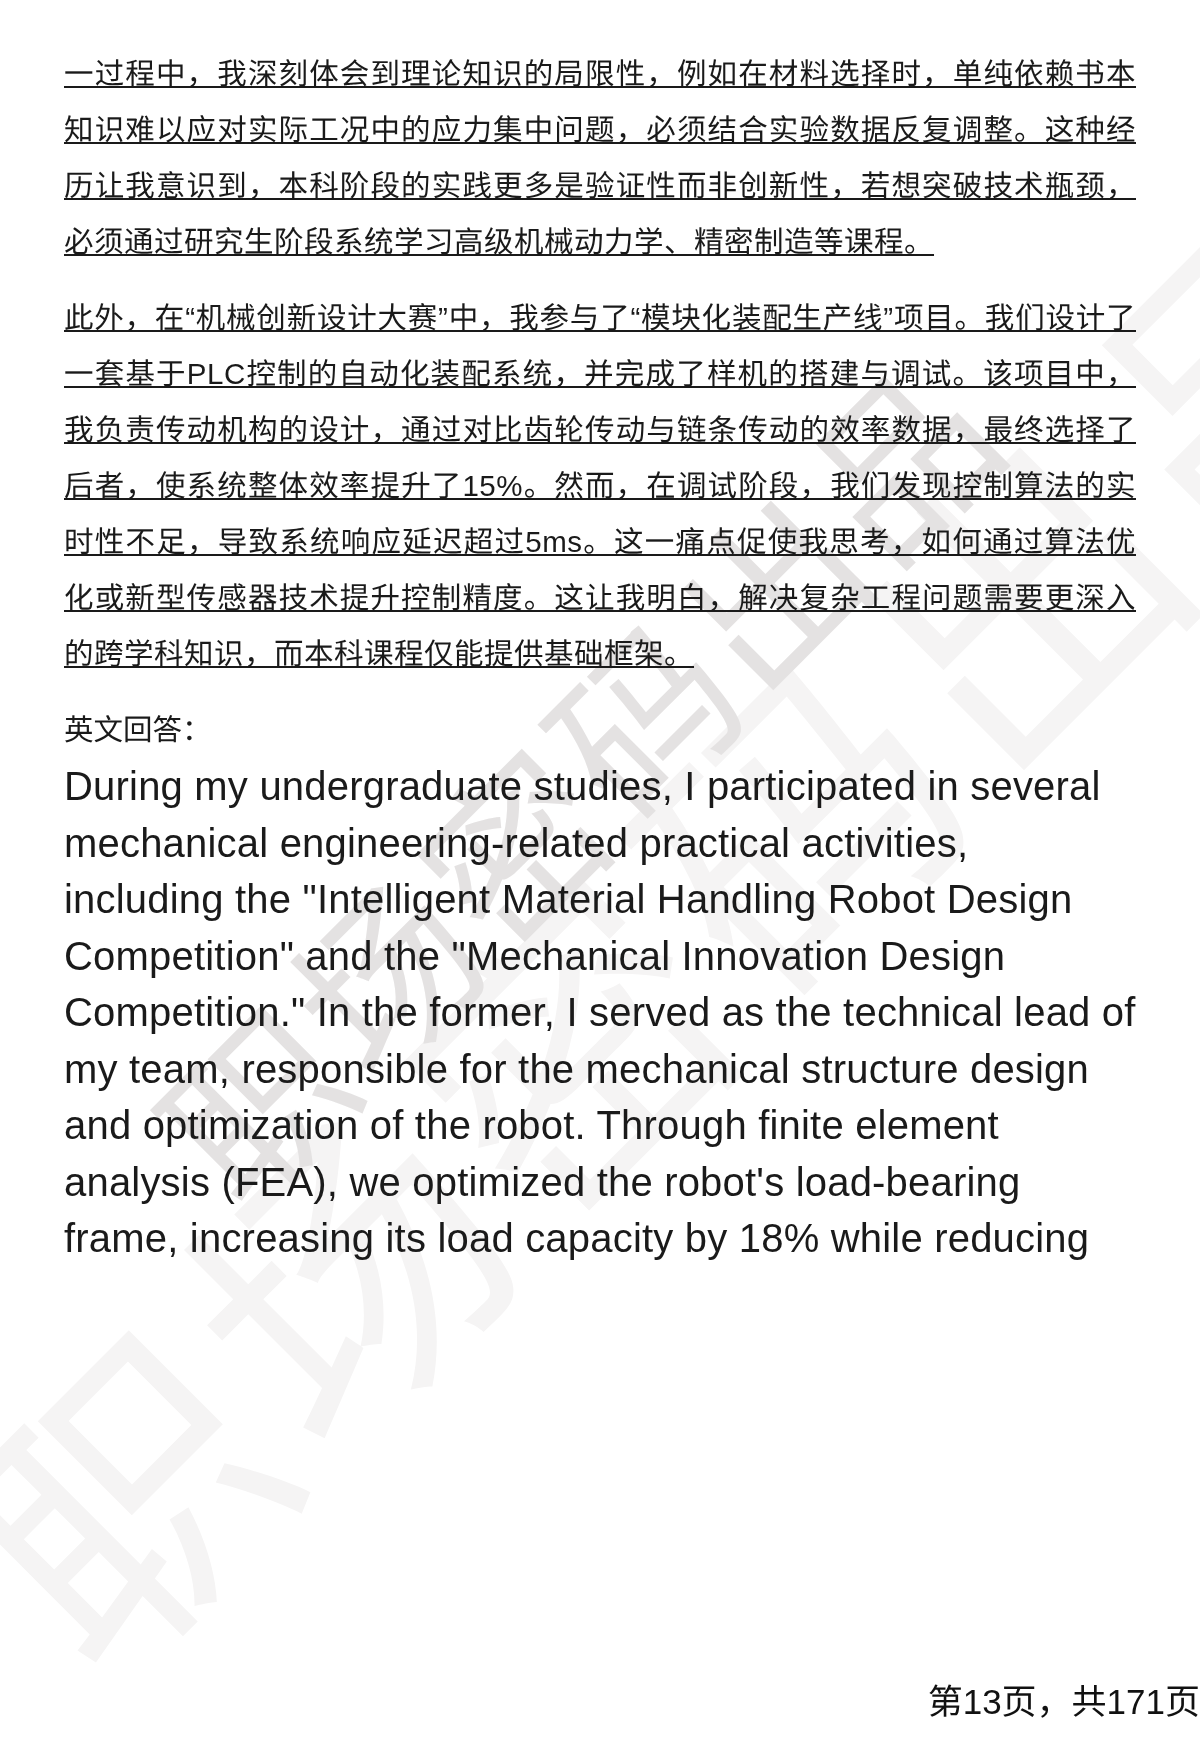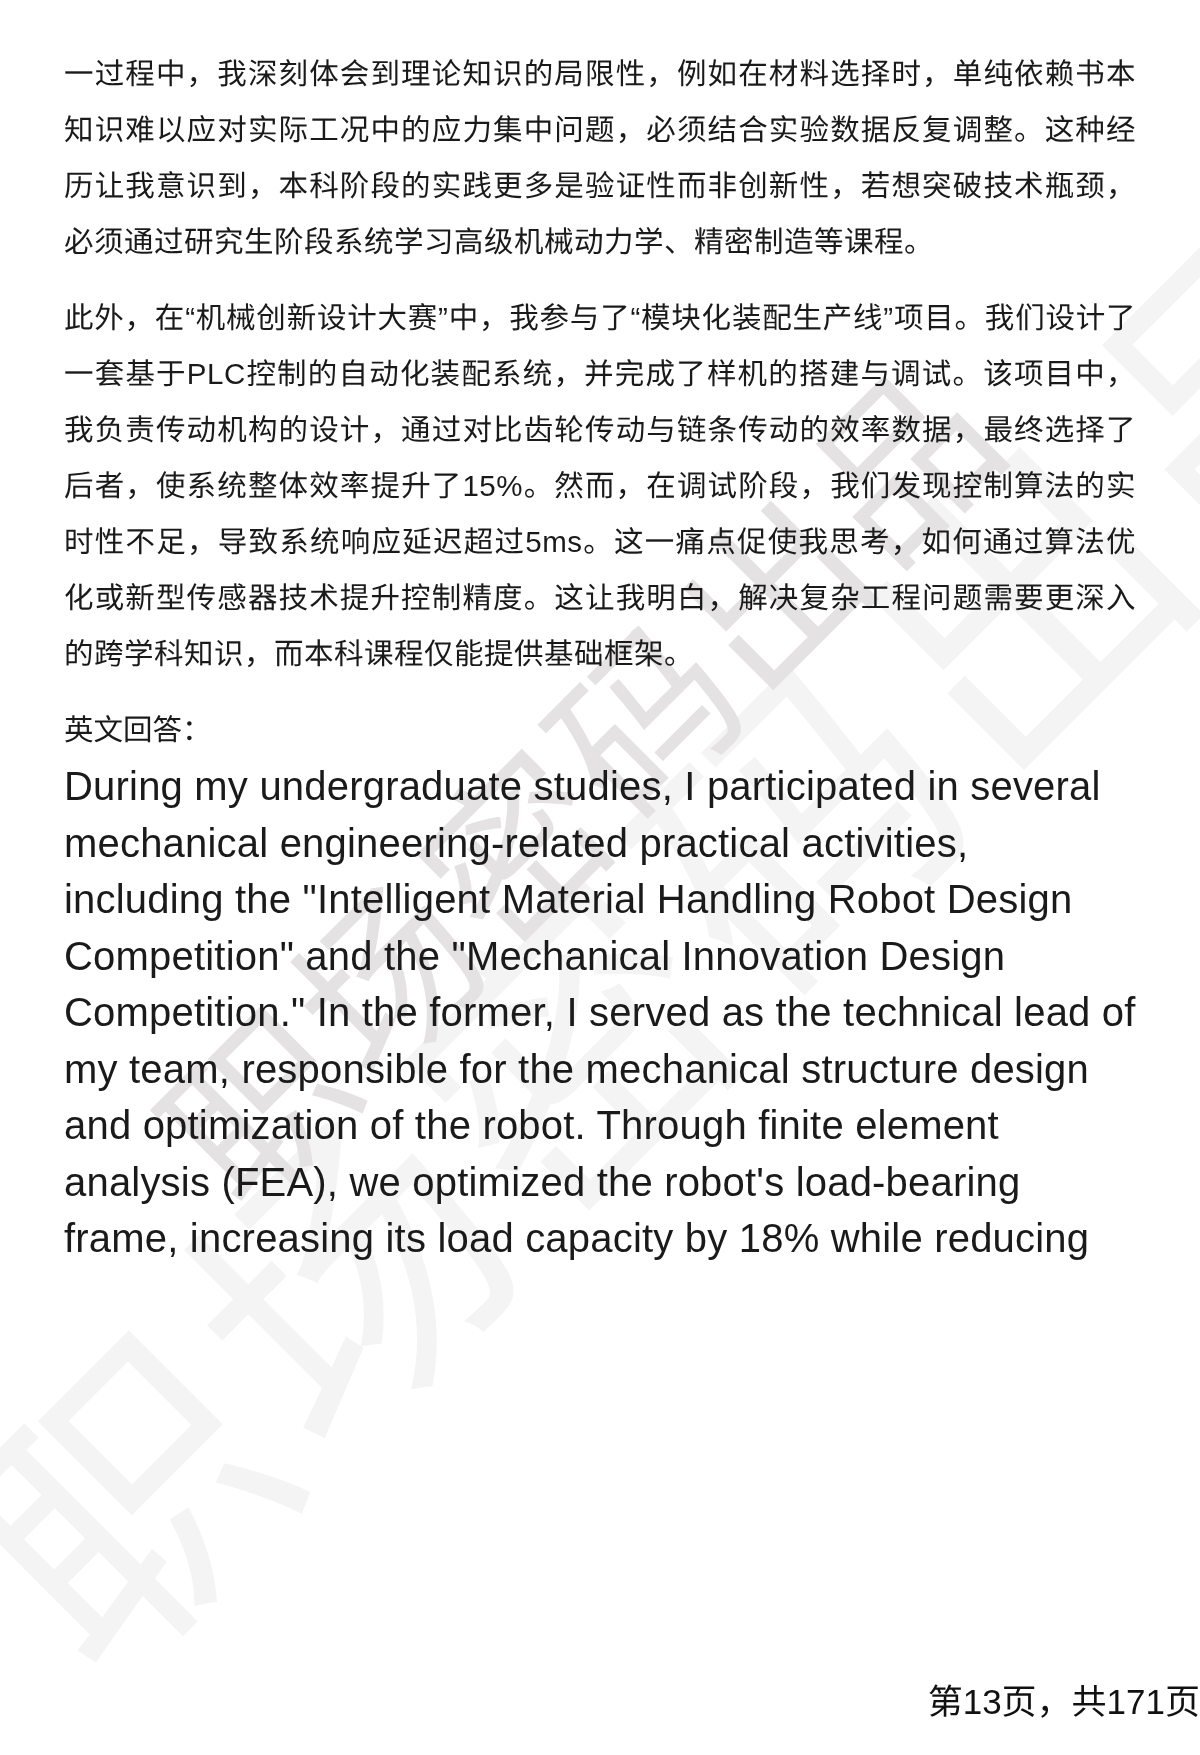--- a/index.html
+++ b/index.html
@@ -50,20 +50,21 @@
     top: 46px;
     z-index: 1;
   }
   .para-cn {
     margin: 0 0 20px 0;
     font-size: 29.5px;
     line-height: 56px;
     text-align: justify;
     text-justify: inter-ideograph;
     letter-spacing: 0.5px;
+    text-decoration: underline;
   }
   .para-label {
     margin: 0;
     font-size: 29.5px;
     line-height: 56px;
     text-align: left;
   }
   .para-en {
     margin: 0;
     font-size: 40px;

